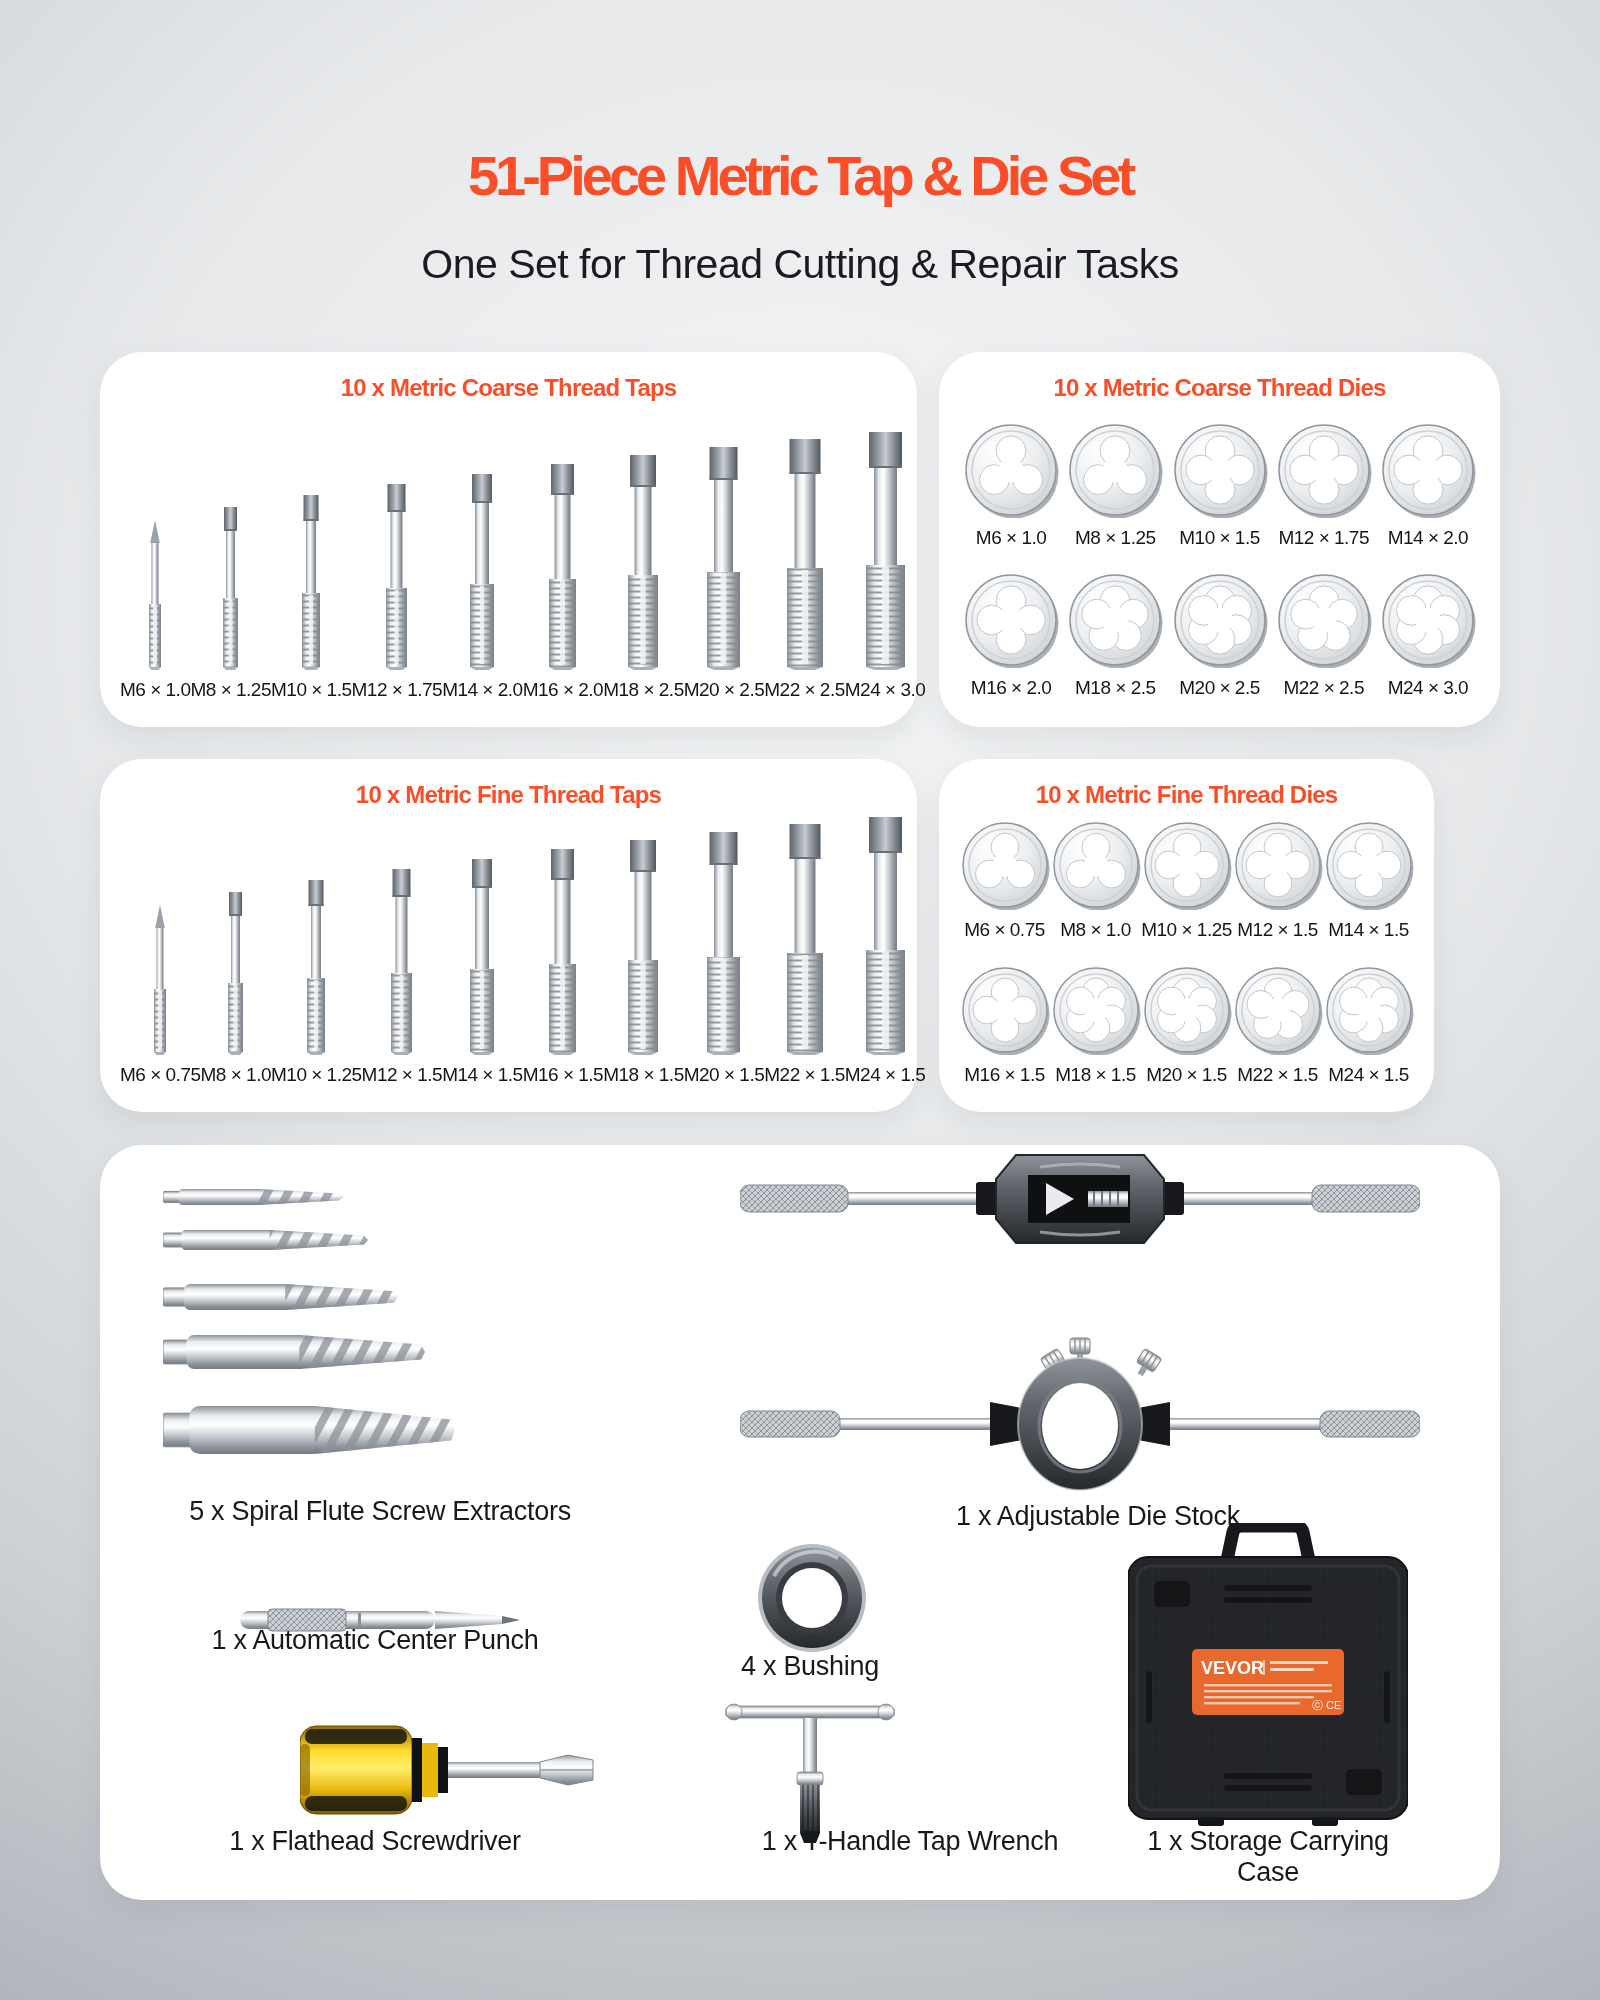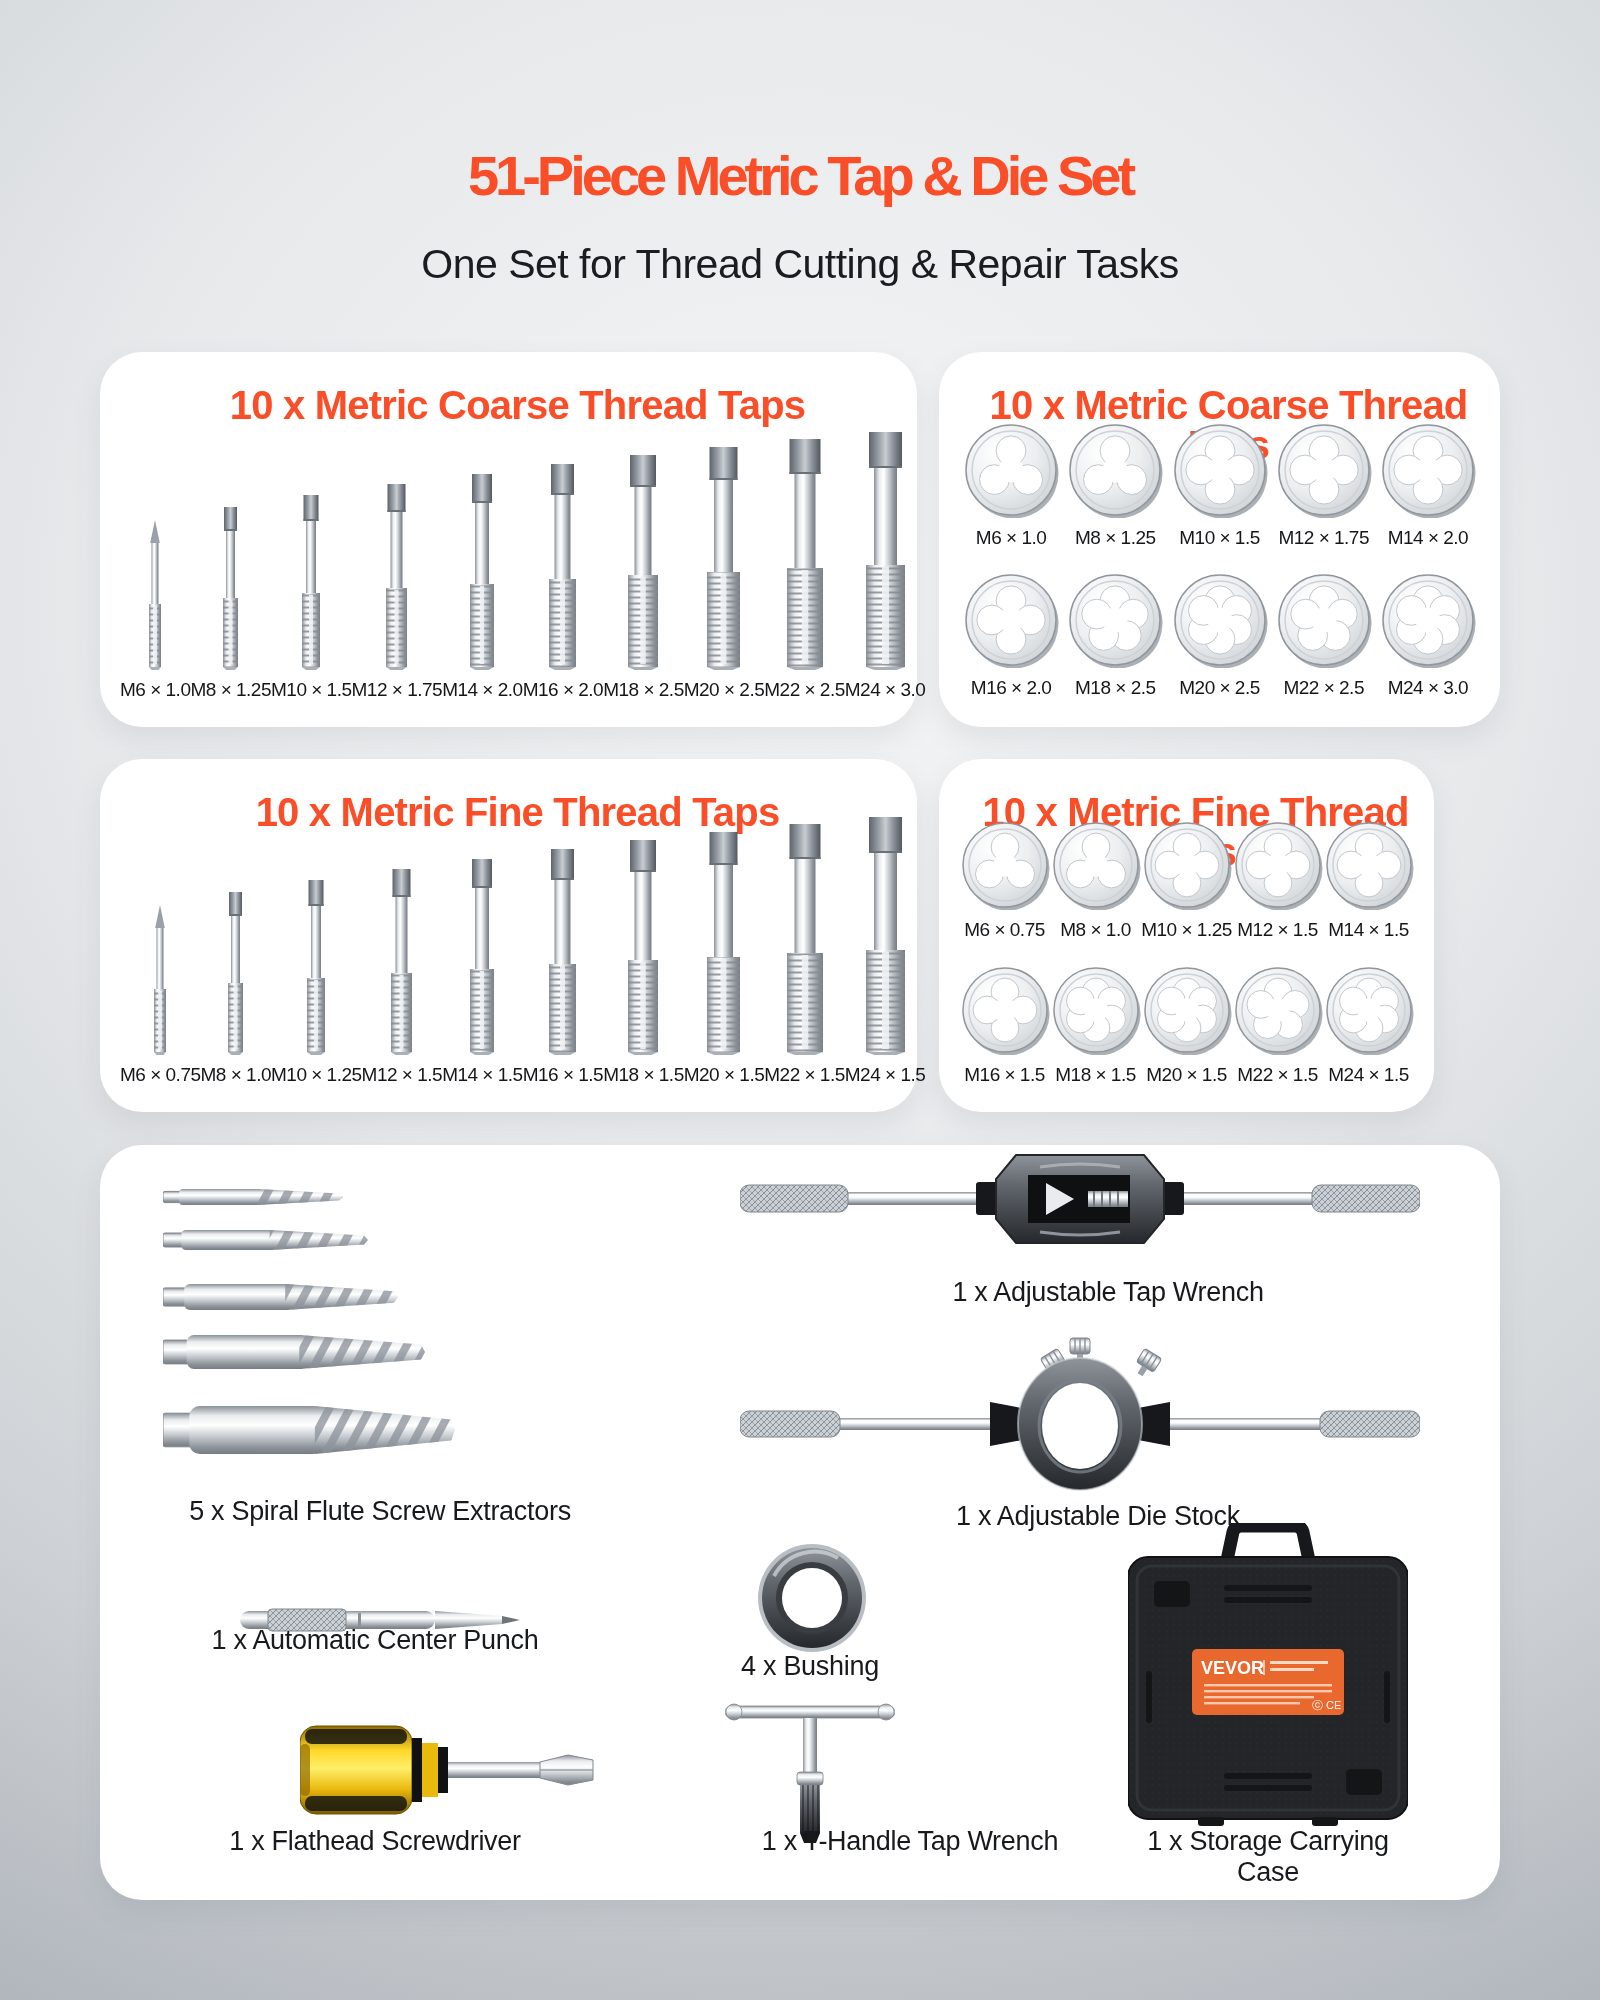--- a/index.html
+++ b/index.html
@@ -9,22 +9,22 @@
   .main-title{position:absolute;top:110px;left:0;width:100%;text-align:center;
     font-size:56px;font-weight:700;letter-spacing:-4px;color:#f94e27;line-height:1;}
   .subtitle{position:absolute;top:244px;left:0;width:100%;text-align:center;
     font-size:41px;font-weight:400;letter-spacing:-0.5px;color:#1a1c1f;line-height:1;}
   .panel{position:absolute;background:#ffffff;border-radius:42px;box-shadow:0 12px 28px rgba(80,86,96,0.10);}
   #p-coarse-taps{left:100px;top:352px;width:817px;height:375px;}
   #p-coarse-dies{left:939px;top:352px;width:561px;height:375px;}
   #p-fine-taps{left:100px;top:759px;width:817px;height:353px;}
   #p-fine-dies{left:939px;top:759px;width:495px;height:353px;}
   #p-tools{left:100px;top:1145px;width:1400px;height:755px;}
-  .panel h2{margin:9px;position:absolute;top:24px;left:0;width:100%;text-align:center;
-    font-size:40px;font-weight:700;letter-spacing:-0.8px;color:#f94e27;line-height:1;}
+  .panel h2{margin:0;position:absolute;top:24px;left:0;width:100%;text-align:center;
+    font-size:24px;font-weight:700;letter-spacing:-0.8px;color:#f94e27;line-height:1;}
   .tap-strip{position:absolute;left:20px;right:20px;bottom:26px;display:flex;
     align-items:flex-end;justify-content:space-between;}
   .tap-item{display:flex;flex-direction:column;align-items:center;}
   .mini-label{margin-top:9px;font-size:19px;font-weight:500;letter-spacing:-0.5px;
     color:#141619;white-space:nowrap;line-height:1.15;}
   .die-row{position:absolute;left:20px;right:20px;display:flex;justify-content:space-between;}
   #cd-row1{top:70px;} #cd-row2{top:220px;}
   #fd-row1{top:61px;} #fd-row2{top:206px;}
   .die-cell{display:flex;flex-direction:column;align-items:center;width:106px;}
   .tool{position:absolute;}
@@ -703,21 +703,20 @@
         <rect x="422" y="37" width="22" height="33" rx="3" fill="#17181b"></rect>
         <polygon points="276,10 404,10 424,34 424,74 404,98 276,98 256,74 256,34" fill="url(#gDark)" stroke="#22252a" stroke-width="2"></polygon>
         <path d="M300 22 Q340 16 380 22" fill="none" stroke="#b9bec4" stroke-width="3" opacity="0.7"></path>
         <path d="M300 87 Q340 93 380 87" fill="none" stroke="#b9bec4" stroke-width="3" opacity="0.7"></path>
         <rect x="288" y="30" width="102" height="48" fill="#0f1012"></rect>
         <polygon points="306,38 334,54 306,70" fill="#e9ebee"></polygon>
         <rect x="348" y="46" width="40" height="16" fill="url(#gRodH)"></rect>
         <path d="M354 46 V62 M362 46 V62 M370 46 V62 M378 46 V62" stroke="#6f757c" stroke-width="2"></path>
       </svg>
     </div>
-    <div class="caption" id="cap-tap-wrench">1 x Adjustable Tap Wrench</div>
 
     <div class="tool" style="left:640px;top:187px">
       <svg width="680" height="160" viewBox="0 0 680 160">
         <g transform="translate(288,20)">
           <g transform="rotate(-32 26 10)">
               <rect x="16" y="0" width="20" height="16" rx="3" fill="url(#gRodH)" stroke="#7d838a"></rect>
               <path d="M21 0 V16 M26 0 V16 M31 0 V16" stroke="#8a9097" stroke-width="1.4"></path>
               <rect x="23" y="16" width="6" height="9" fill="#9ba1a8"></rect>
             </g>
         </g>

